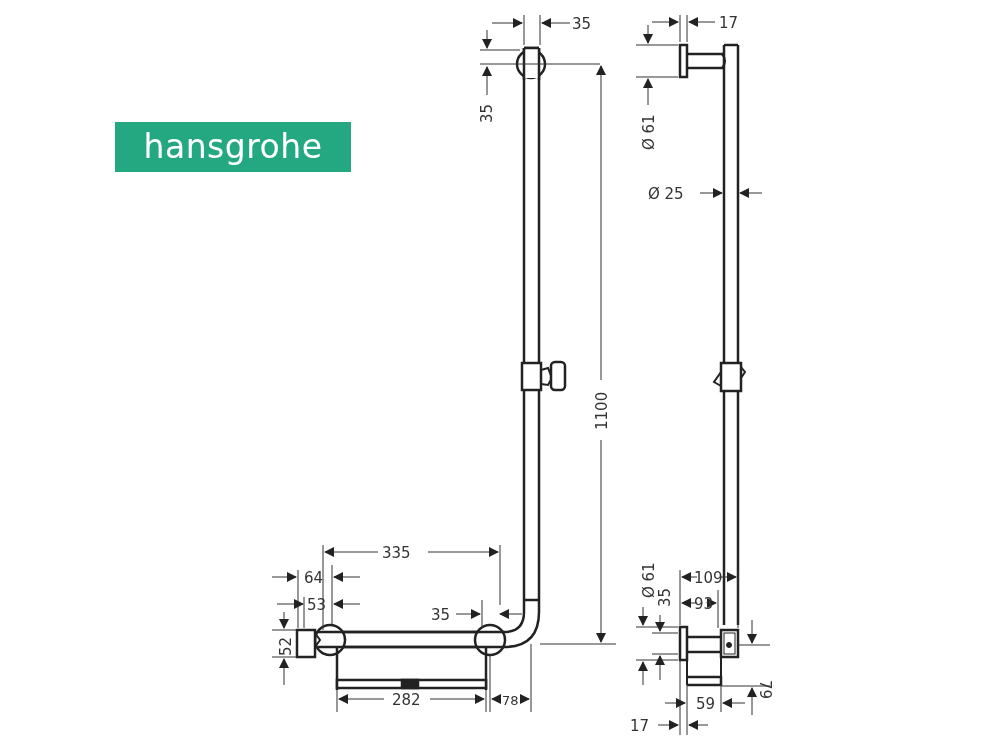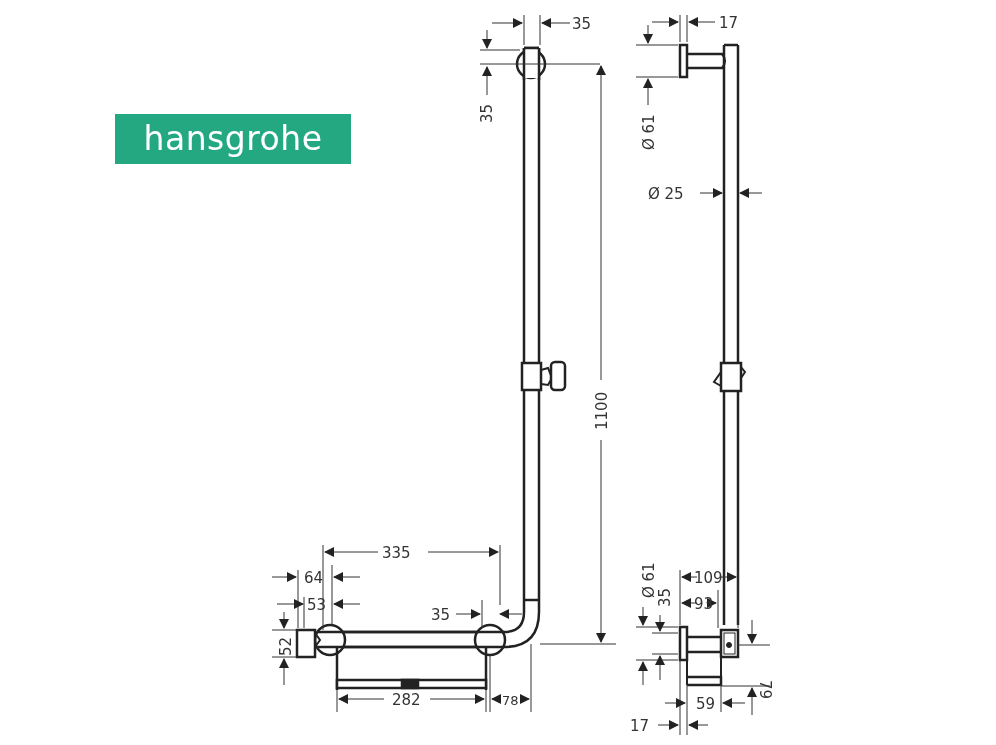--- a/index.html
+++ b/index.html
@@ -1,18 +1,18 @@
 <!DOCTYPE html>
 <html><head>
 <meta charset="utf-8">
 <style>
   html, body { margin: 0; padding: 0; background: #ffffff; }
   body { width: 996px; height: 745px; position: relative; overflow: hidden;
          font-family: "DejaVu Sans", sans-serif; }
-  .logo { position: absolute; left: 115px; top: 114px; width: 236px; height: 50px;
+  .logo { position: absolute; left: 115px; top: 122px; width: 236px; height: 50px;
           background: #24a882; display: flex; align-items: center; justify-content: center; }
   .logo span { color: #ffffff; font-family: "DejaVu Sans", sans-serif; font-size: 33px;
                letter-spacing: 0.5px; line-height: 1; margin-top: -2px; }
   svg.drawing { position: absolute; left: 0; top: 0; }
   .dimtxt { font-family: "DejaVu Sans", sans-serif; font-size: 15px; fill: #333; }
 </style>
 </head>
 <body>
 
 <div class="logo">

